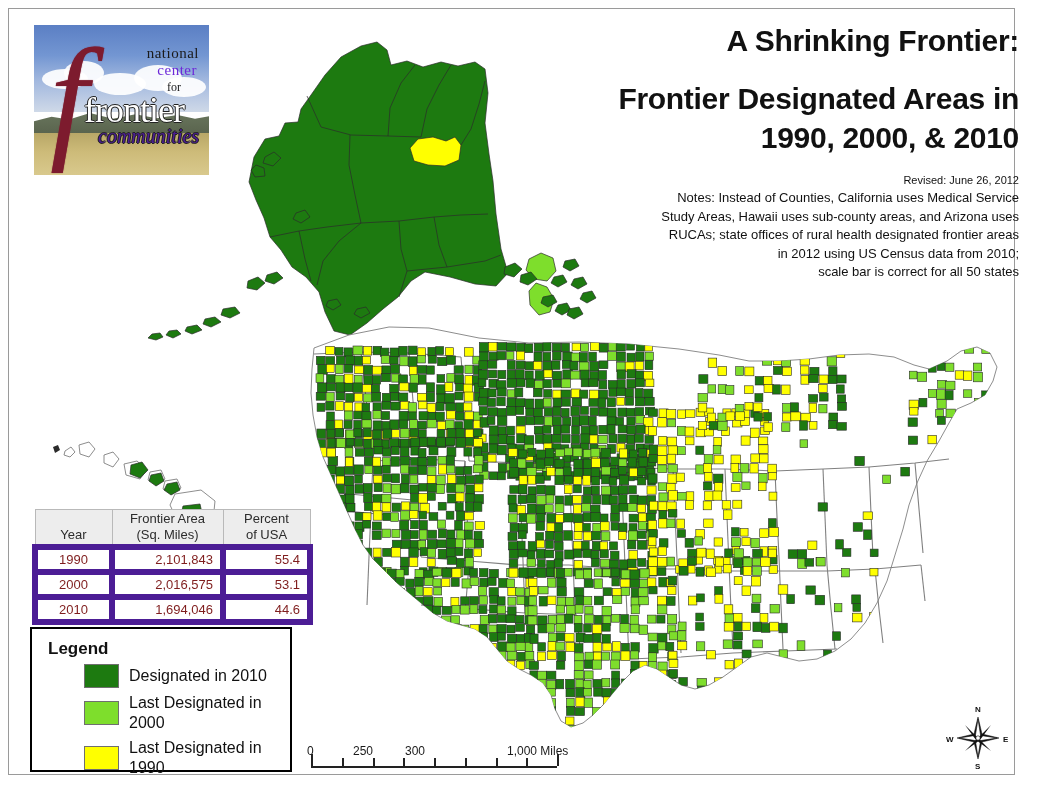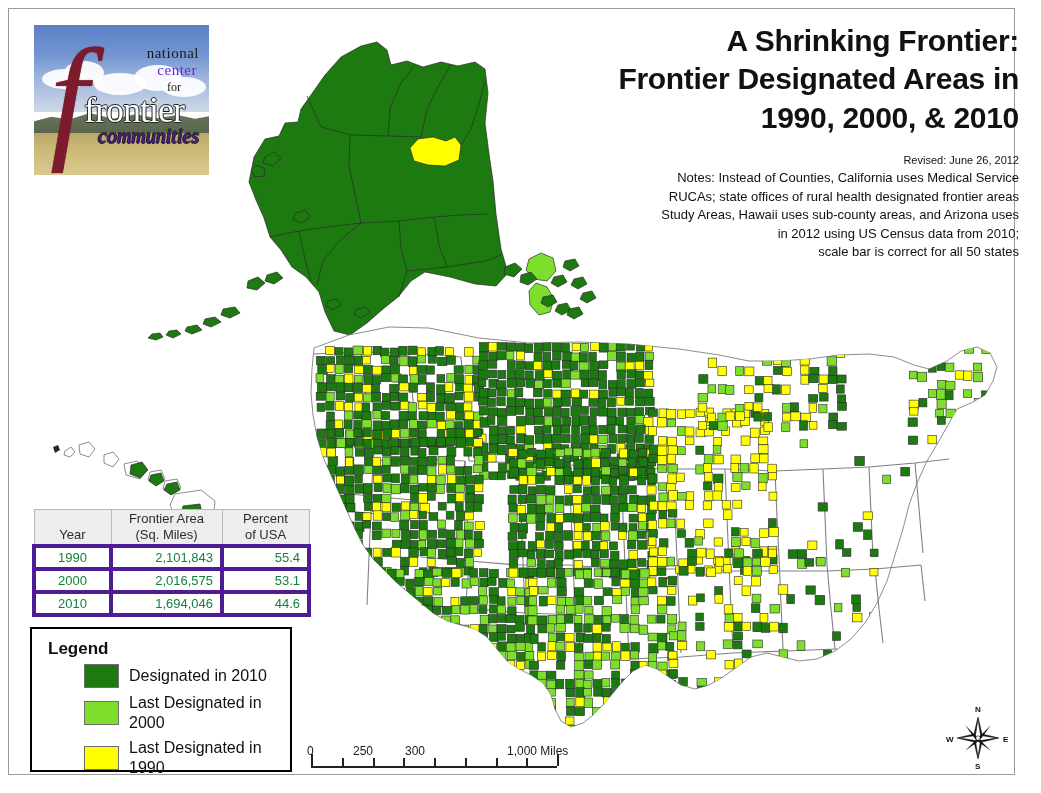--- a/index.html
+++ b/index.html
@@ -34,38 +34,38 @@
   #logo .l4{position:absolute;left:50px;top:64px;font-family:"Liberation Serif",serif;
         font-size:36px;color:#ffffff;letter-spacing:-1px;
         text-shadow:-1px 0 #222,0 1px #222,1px 0 #222,0 -1px #222;}
   #logo .l5{position:absolute;left:64px;top:100px;font-family:"Liberation Serif",serif;
         font-size:20px;color:#4c1d95;letter-spacing:0px;
         text-shadow:-1px 0 #222,0 1px #222,1px 0 #222,0 -1px #222;font-style:italic;}
 
   
   #titleblock{position:absolute;right:22px;top:22px;width:470px;text-align:right;}
   #titleblock .t1{font-size:30px;font-weight:bold;line-height:38px;letter-spacing:-.3px;}
-  #titleblock .t2{font-size:30px;font-weight:bold;line-height:38px;letter-spacing:-.3px;}
+  #titleblock .t2{font-size:30px;font-weight:bold;line-height:38px;letter-spacing:-.3px;margin-top:20px;}
   #titleblock .t3{font-size:30px;font-weight:bold;line-height:40px;letter-spacing:-.3px;}
   #titleblock .rev{font-size:11px;line-height:18px;margin-top:13px;}
   #titleblock .note{font-size:13px;line-height:18.5px;text-align:right;}
 
   
   #mapwrap{position:absolute;left:9px;top:9px;width:1005px;height:765px;overflow:hidden;}
   #mapsvg{position:absolute;left:0;top:0;}
 
   
   #statstable{position:absolute;left:32px;top:509px;border-collapse:collapse;
       font-size:13px;background:#ffffff;}
   #statstable th{background:#ededed;border:1px solid #b9b9b9;font-weight:normal;
       padding:1px 7px;color:#2c2c2c;line-height:16px;}
   #statstable th.yr{vertical-align:bottom;text-align:center;width:62px;}
   #statstable th.fa{text-align:center;width:96px;}
   #statstable th.pc{text-align:center;width:72px;}
-  #statstable td{border:4px solid #4c1d95;padding:1px 7px;color:#15803d;line-height:17px;}
+  #statstable td{border:6px solid #4c1d95;padding:1px 7px;color:#7f1d1d;line-height:17px;}
   #statstable td.c{text-align:center;}
   #statstable td.r{text-align:right;}
 
   
   #legend{position:absolute;left:30px;top:627px;width:262px;height:145px;
       border:2px solid #000;background:#ffffff;box-sizing:border-box;}
   #legend .ltitle{font-size:17px;font-weight:bold;margin:10px 0 5px 16px;}
   #legend .lrow{display:flex;align-items:center;margin:0 0 5px 16px;padding-left:36px;}
   #legend .sw{width:33px;height:22px;border:1px solid #6f6f6f;margin-right:10px;flex:0 0 auto;}
   #legend .ltext{font-size:16px;line-height:20px;}
@@ -1893,22 +1893,22 @@
     <div class="l4">frontier</div>
     <div class="l5">communities</div>
   </div>
 
   <div id="titleblock">
     <div class="t1">A Shrinking Frontier:</div>
     <div class="t2">Frontier Designated Areas in</div>
     <div class="t3">1990, 2000, &amp; 2010</div>
     <div class="rev">Revised: June 26, 2012</div>
     <div class="note">Notes: Instead of Counties, California uses Medical Service</div>
+    <div class="note">Study Areas, Hawaii uses sub-county areas, and Arizona uses</div>
     <div class="note">RUCAs; state offices of rural health designated frontier areas</div>
-    <div class="note">Study Areas, Hawaii uses sub-county areas, and Arizona uses</div>
     <div class="note">in 2012 using US Census data from 2010;</div>
     <div class="note">scale bar is correct for all 50 states</div>
   </div>
 
   <table id="statstable">
     <thead>
       <tr>
         <th class="yr">Year</th>
         <th class="fa">
           <div>Frontier Area</div>

